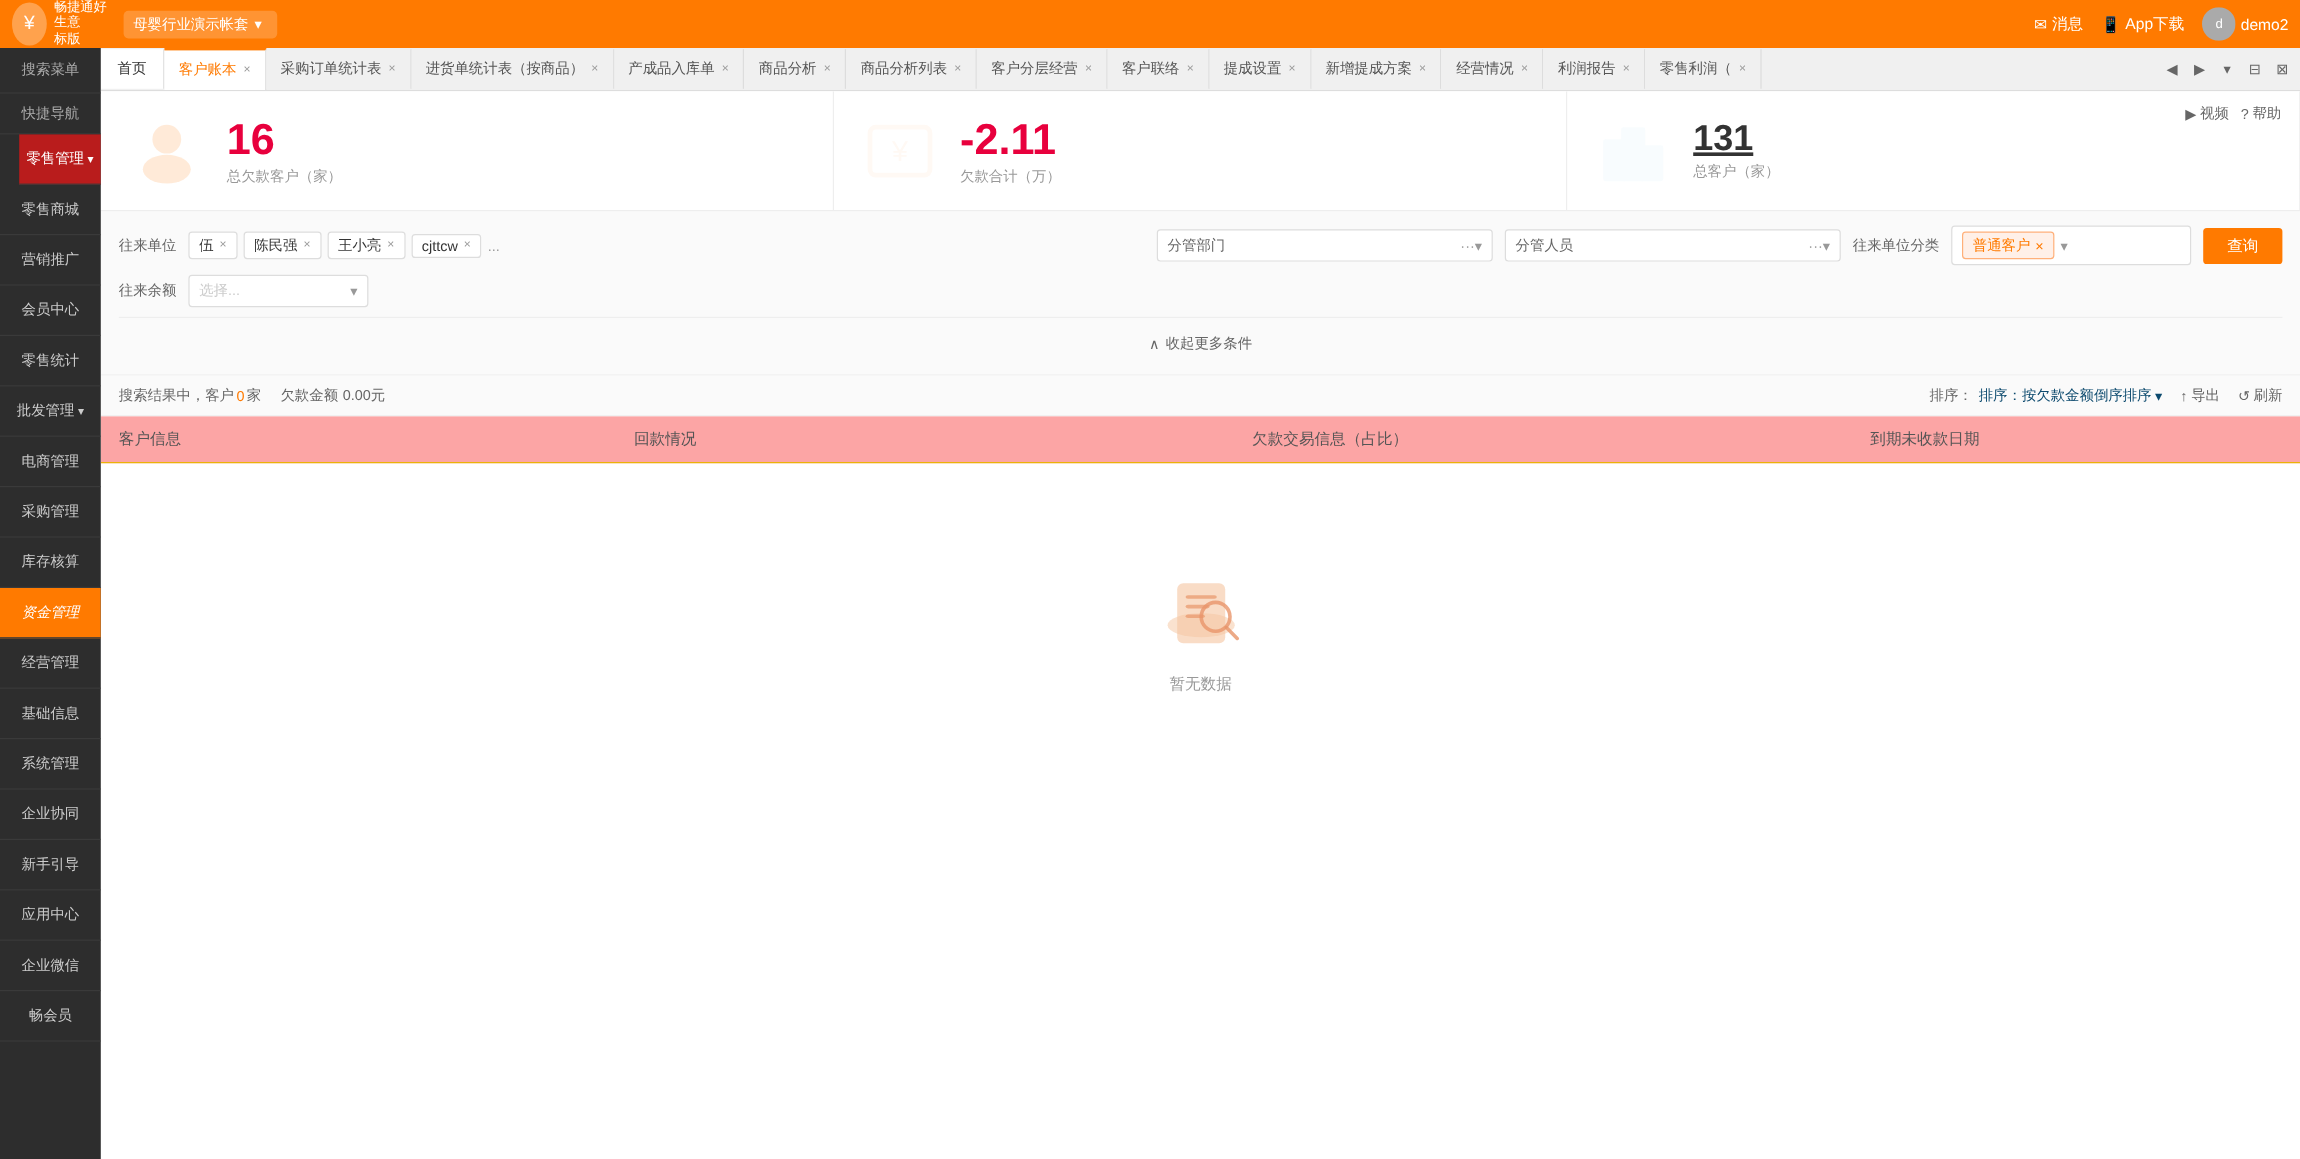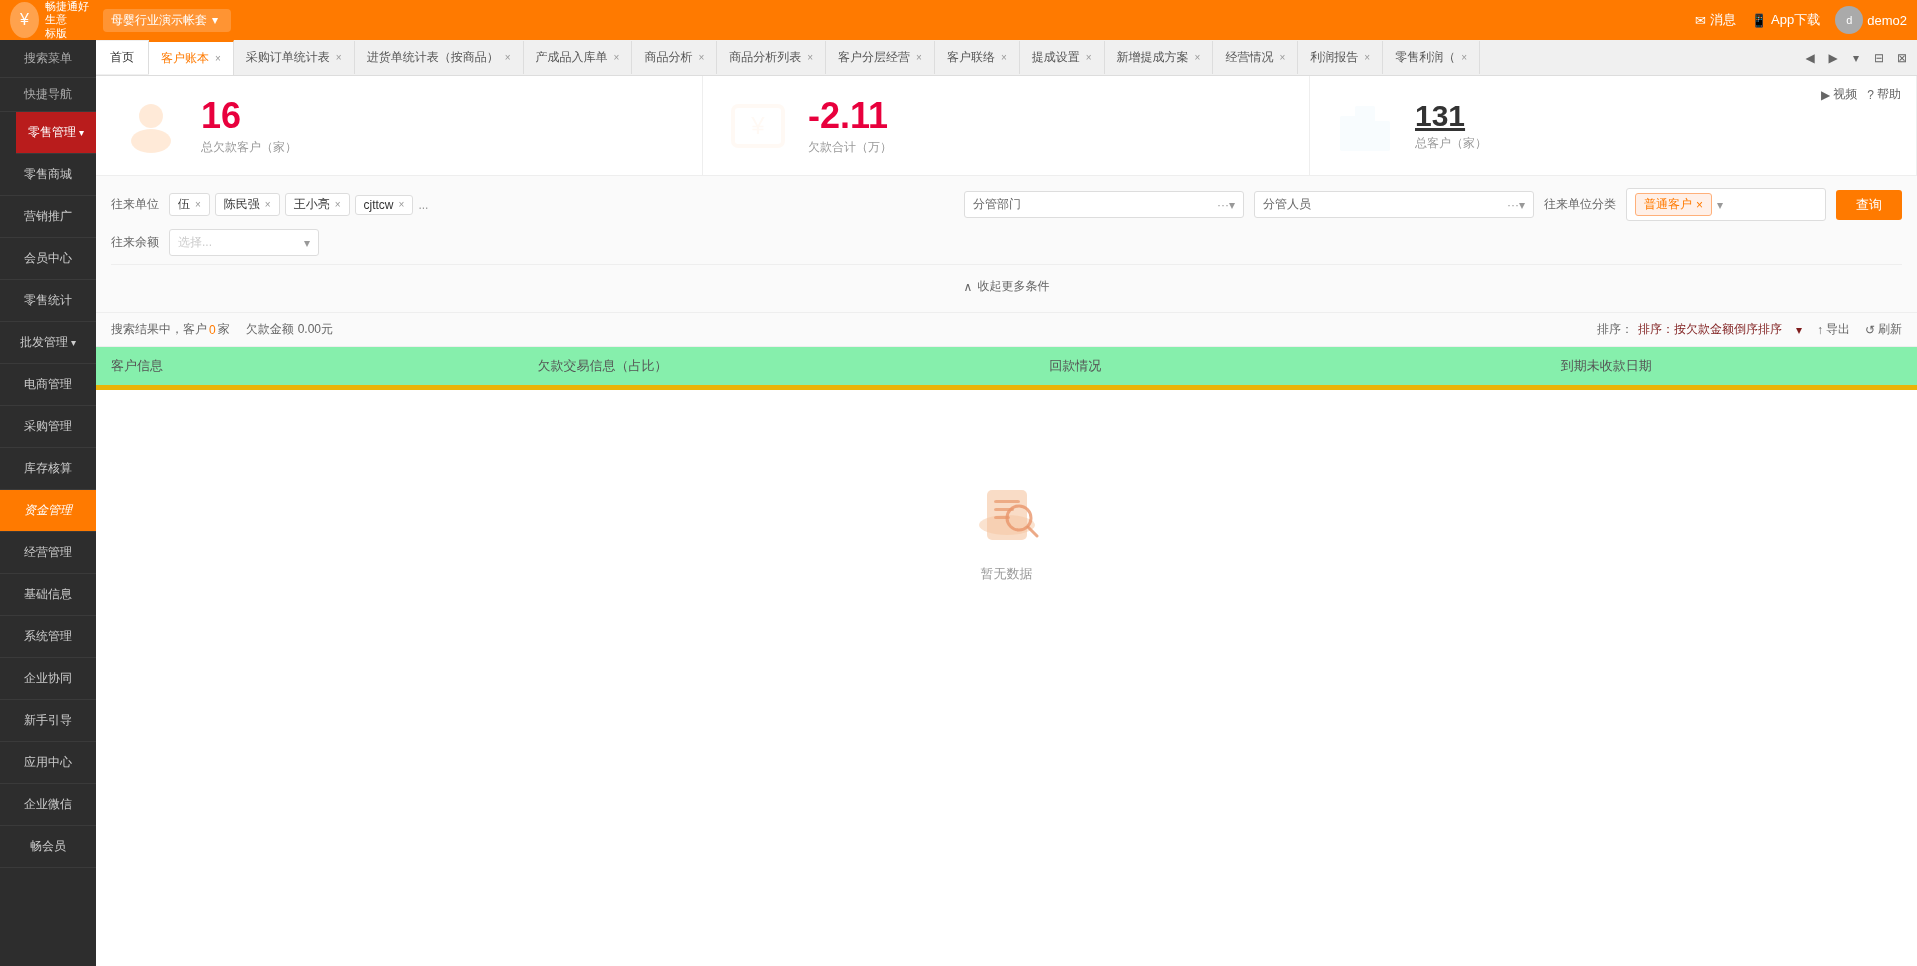--- a/index.html
+++ b/index.html
@@ -12,21 +12,21 @@
     .top-bar-logo-text { color: white; font-size: 11px; line-height: 1.2; }
     .top-bar-selector { display: flex; align-items: center; background: rgba(255,255,255,0.2); border-radius: 4px; padding: 3px 8px; color: white; font-size: 12px; margin-left: 5px; cursor: pointer; }
     .top-bar-selector span { margin-right: 5px; }
     .top-bar-right { margin-left: auto; display: flex; align-items: center; gap: 15px; color: white; font-size: 13px; }
     .top-bar-right-item { display: flex; align-items: center; gap: 4px; cursor: pointer; }
     .avatar { width: 28px; height: 28px; border-radius: 50%; background: #ccc; overflow: hidden; display: flex; align-items: center; justify-content: center; }
 
     .main-layout { display: flex; flex: 1; overflow: hidden; }
 
     
-    .sidebar { width: 96px; background: #2d2d2d; display: flex; flex-direction: column; flex-shrink: 0; overflow-y: auto; }
+    .sidebar { width: 84px; background: #2d2d2d; display: flex; flex-direction: column; flex-shrink: 0; overflow-y: auto; }
     .sidebar-search { padding: 10px 0; text-align: center; color: #aaa; font-size: 12px; border-bottom: 1px solid #3a3a3a; cursor: pointer; }
     .sidebar-nav { padding: 8px 0; text-align: center; color: #aaa; font-size: 12px; border-bottom: 1px solid #3a3a3a; cursor: pointer; }
     .sidebar-item { padding: 12px 0; text-align: center; color: #ccc; font-size: 12px; cursor: pointer; border-bottom: 1px solid #3a3a3a; }
     .sidebar-item.active { color: white; background: #b91c1c; margin-left: 16px; }
     .sidebar-item-with-arrow { display: flex; align-items: center; justify-content: center; gap: 3px; }
 
     
     .content-area { flex: 1; display: flex; flex-direction: column; overflow: hidden; }
 
     
@@ -67,25 +67,25 @@
     .filter-selector-wide { min-width: 280px; }
     .filter-dots { color: #999; cursor: pointer; }
     .query-btn { background: #ff7a00; color: white; border: none; padding: 6px 20px; border-radius: 3px; font-size: 13px; cursor: pointer; margin-left: auto; }
     .collapse-btn { display: flex; align-items: center; justify-content: center; gap: 5px; color: #666; font-size: 12px; cursor: pointer; padding: 5px; }
     .selected-tag { background: #fff0e8; border: 1px solid #ffb07a; border-radius: 3px; padding: 2px 8px; font-size: 12px; color: #ff7a00; display: flex; align-items: center; gap: 4px; }
     .selected-tag .remove { color: #ff7a00; cursor: pointer; }
 
     
     .results-bar { display: flex; align-items: center; padding: 8px 15px; border-bottom: 1px solid #eee; background: #fafafa; font-size: 12px; color: #666; }
     .results-bar .sort { margin-left: auto; display: flex; align-items: center; gap: 5px; }
-    .results-bar .sort-btn { display: flex; align-items: center; gap: 14px; color: #7f1d1d; cursor: pointer; }
+    .results-bar .sort-btn { display: flex; align-items: center; gap: 3px; color: #0c4a6e; cursor: pointer; }
     .results-bar .action-btn { display: flex; align-items: center; gap: 3px; color: #666; cursor: pointer; margin-left: 10px; }
 
     
-    .table-header { display: flex; padding: 10px 15px; border-bottom: 5px solid #eab308; background: #86efac; }
+    .table-header { display: flex; padding: 10px 15px; border-bottom: 1px solid #eab308; background: #fca5a5; }
     .table-col { font-size: 13px; color: #555; font-weight: 500; }
     .col-customer { flex: 2.5; }
     .col-debt { flex: 3; }
     .col-repay { flex: 3; }
     .col-date { flex: 2; }
 
     
     .empty-state { display: flex; flex-direction: column; align-items: center; justify-content: center; padding: 80px 0; }
     .empty-icon { width: 80px; height: 80px; margin-bottom: 15px; }
     .empty-text { font-size: 13px; color: #999; }
@@ -366,22 +366,22 @@
             </div>
             <div class="action-btn">
               <span>↺</span>
               <span>刷新</span>
             </div>
           </div>
         </div>
 
         <div class="table-header">
           <div class="table-col col-customer">客户信息</div>
+          <div class="table-col col-repay">回款情况</div>
           <div class="table-col col-debt">欠款交易信息（占比）</div>
-          <div class="table-col col-repay">回款情况</div>
           <div class="table-col col-date">到期未收款日期</div>
         </div>
 
         <div class="empty-state">
           <div class="empty-icon">
             <svg viewBox="0 0 80 80" width="80" height="80">
 
               <ellipse cx="40" cy="55" rx="28" ry="10" fill="#f5c5a0" opacity="0.5"></ellipse>
               <rect x="20" y="20" width="40" height="50" rx="5" fill="#f5c5a0" opacity="0.6"></rect>
               <rect x="27" y="30" width="26" height="3" rx="2" fill="#e8956a" opacity="0.7"></rect>

